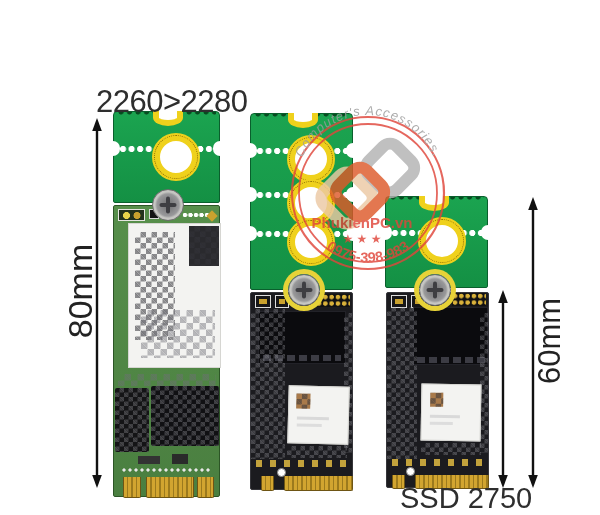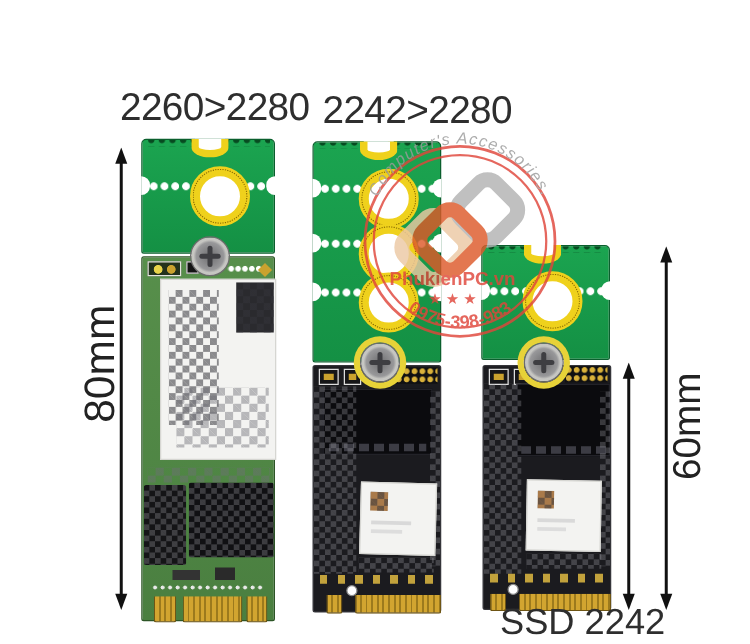--- a/index.html
+++ b/index.html
@@ -60,25 +60,24 @@
   .cboxb{border:1px solid #dedede;background:linear-gradient(0deg,rgba(0,0,0,0),rgba(0,0,0,0)),#161618;}
   .cboxb:after{content:'';position:absolute;inset:3px;background:#caa22e;}
   .whole{background:#fff;border:1.5px solid #8a8a8a;border-radius:50%;}
   .arrow svg{display:block;}
 </style>
 </head>
 <body>
 
 <div class="stage">
 
-  <div class="a lbl" style="left:96px;top:68px;">2260&gt;2280</div>
-  <div class="a lbl" style="left:258px;top:70px;">2242&gt;2280</div>
+  <div class="a lbl" style="left:96px;top:84px;">2260&gt;2280</div>
   <div class="a dim rot" style="left:20px;top:273px;width:120px;height:36px;line-height:36px;font-size:34px;">80mm</div>
   <div class="a dim rot" style="left:495px;top:325px;width:110px;height:32px;line-height:32px;font-size:31px;">60mm</div>
-  <div class="a lbl" style="left:400px;top:482px;font-size:29px;letter-spacing:0;">SSD 2242</div>
+  <div class="a lbl" style="left:400px;top:482px;font-size:29px;letter-spacing:0;">SSD 2750</div>
 
   <div class="a arrow" style="left:89px;top:118px;z-index:2;">
     <svg width="16" height="370" viewBox="0 0 16 370">
         <line x1="8" y1="9" x2="8" y2="361" stroke="#111" stroke-width="2.4"></line>
         <polygon points="8,0 3.2,13 12.8,13" fill="#111"></polygon>
         <polygon points="8,370 3.2,357 12.8,357" fill="#111"></polygon>
       </svg>
   </div>
   <div class="a arrow" style="left:525px;top:197px;z-index:2;">
     <svg width="16" height="291" viewBox="0 0 16 291">

